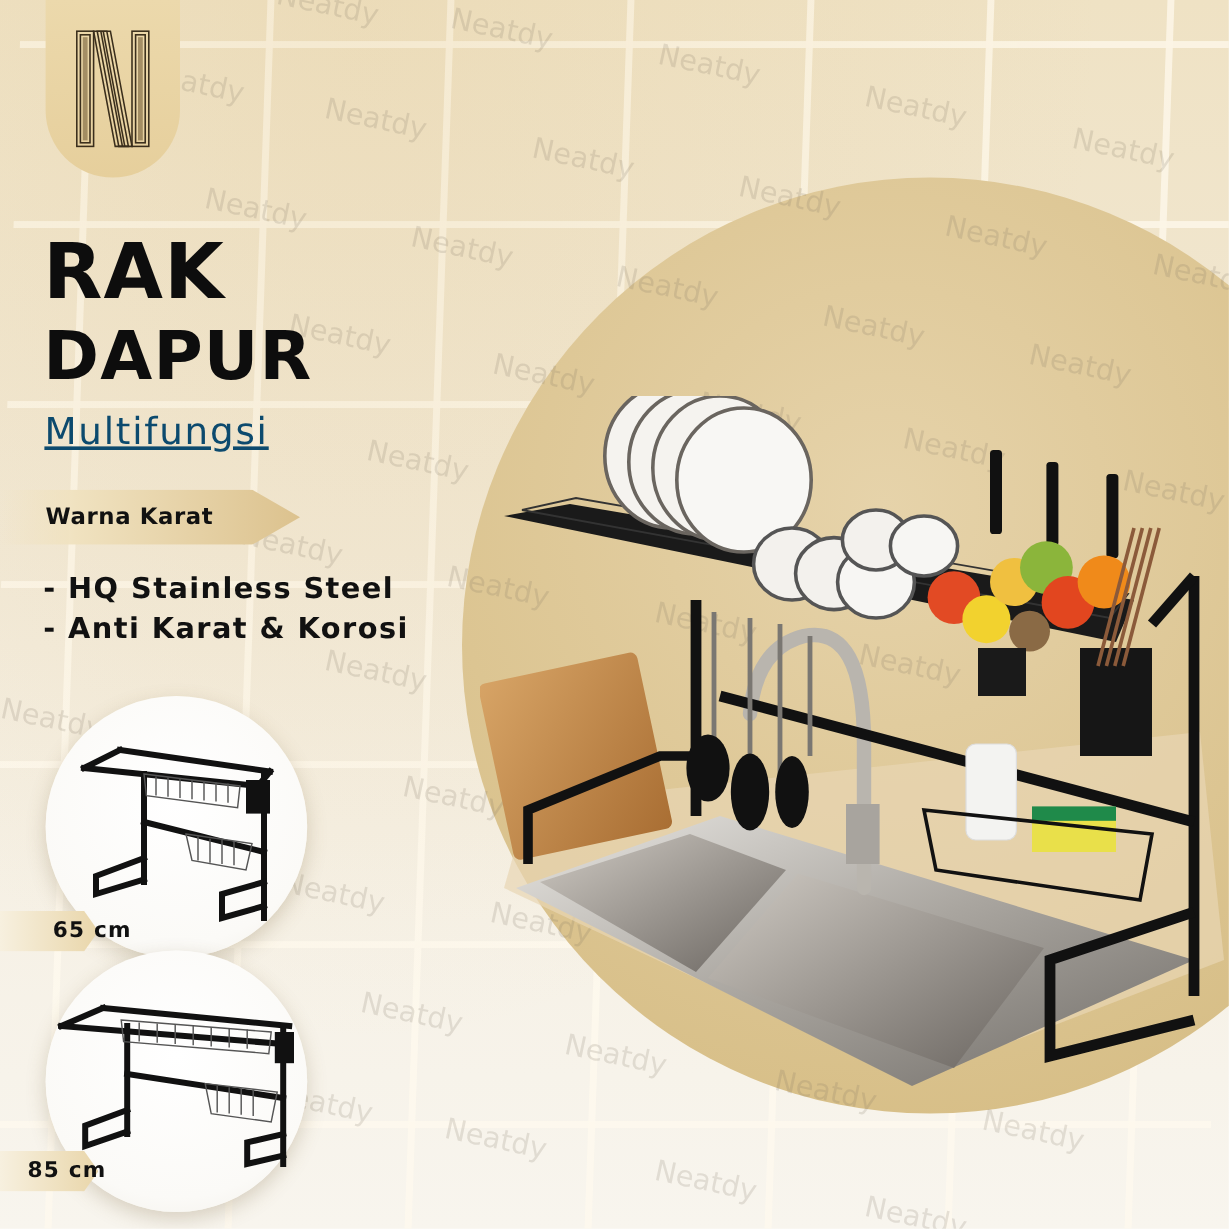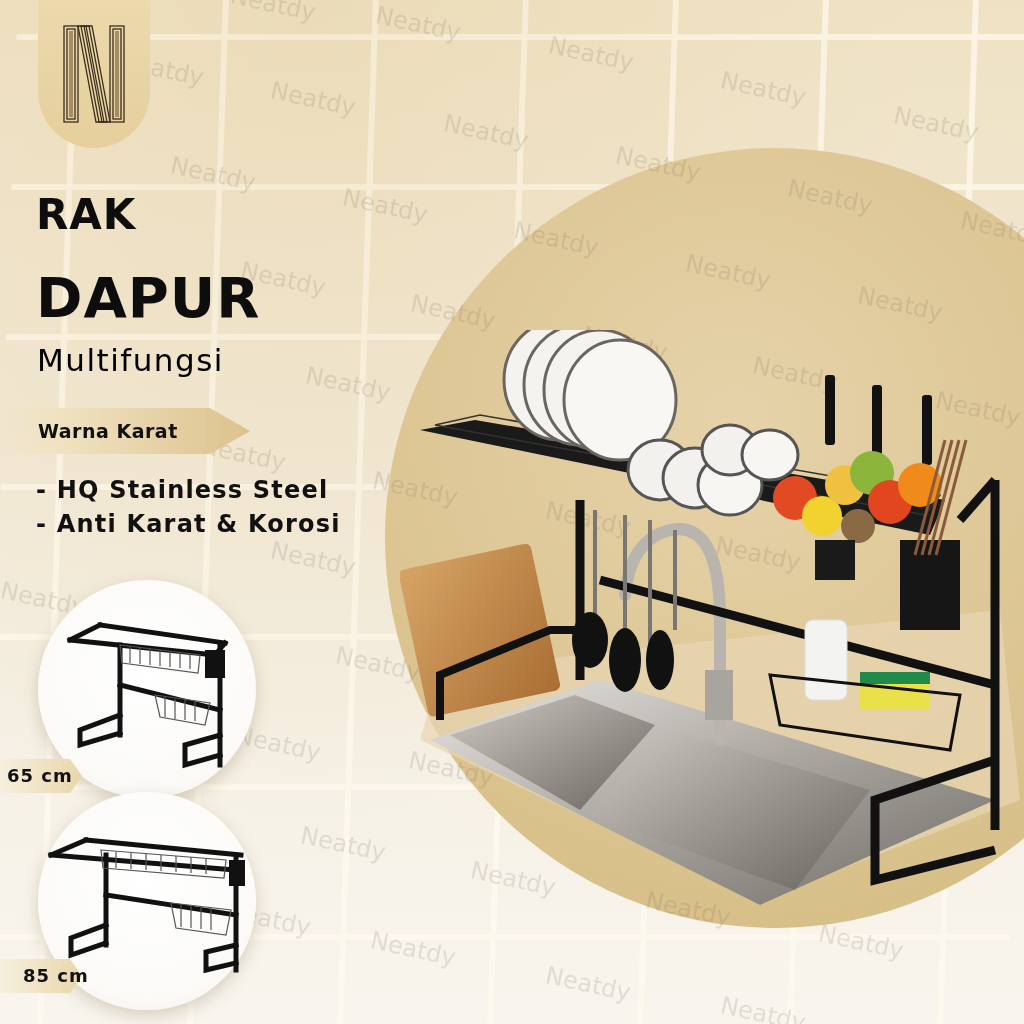--- a/index.html
+++ b/index.html
@@ -47,23 +47,23 @@
     position: absolute; left: 385px; top: 148px; width: 780px; height: 780px;
     border-radius: 50%;
     background: radial-gradient(circle at 45% 35%, #e6d3aa 0%, #dcc592 55%, #d3b97e 100%);
   }
   
   .title-line {
     position: absolute; left: 36px;
     font-family: "DejaVu Sans", sans-serif; font-weight: bold;
     color: #0d0d0d; letter-spacing: 1px;
   }
-  .title-1 { top: 190px; font-size: 42px; }
+  .title-1 { top: 190px; font-size: 64px; }
   .title-2 { top: 265px; font-size: 56px; }
-  .subtitle { position: absolute; left: 37px; top: 342px; font-size: 31px; color: #000000; letter-spacing: 1.5px; }
+  .subtitle { position: absolute; left: 37px; top: 342px; font-size: 31px; color: #0c4a6e; letter-spacing: 1.5px; text-decoration: underline; }
   .color-tag {
     position: absolute; left: 0; top: 408px; width: 250px; height: 46px;
     background: linear-gradient(90deg, rgba(255,255,255,0) 0%, #f0e2c0 25%, #dcc28e 100%);
     clip-path: polygon(0 0, 210px 0, 250px 50%, 210px 100%, 0 100%);
   }
   .color-tag-label { position: absolute; left: 38px; top: 420px; font-size: 19px; font-weight: bold; color: #111; letter-spacing: .5px; }
   .feature { position: absolute; left: 36px; font-size: 24px; font-weight: bold; color: #111; letter-spacing: 1.2px; }
   .feature-1 { top: 476px; }
   .feature-2 { top: 510px; }
   
@@ -75,21 +75,21 @@
   .variant-1 { left: 38px; top: 580px; }
   .variant-2 { left: 38px; top: 792px; }
   .size-tag {
     position: absolute; left: 0; width: 82px; height: 34px;
     background: linear-gradient(90deg, #f7f0df 0%, #e9d6aa 100%);
     clip-path: polygon(0 0, 70px 0, 82px 50%, 70px 100%, 0 100%);
   }
   .size-tag-1 { top: 759px; }
   .size-tag-2 { top: 959px; }
   .size-label { position: absolute; left: 7px; font-size: 18px; font-weight: bold; color: #111; letter-spacing: 1px; }
-  .size-label-1 { top: 765px; }
+  .size-label-1 { top: 765px; margin-left: 37px; }
   .size-label-2 { top: 965px; margin-left: 16px; }
   .rack-mini { position: absolute; }
   .product-scene { position: absolute; left: 400px; top: 330px; width: 624px; height: 580px; }
 </style>
 </head>
 <body>
 
 <div class="tiles"></div>
 <div class="shade"></div>
 

